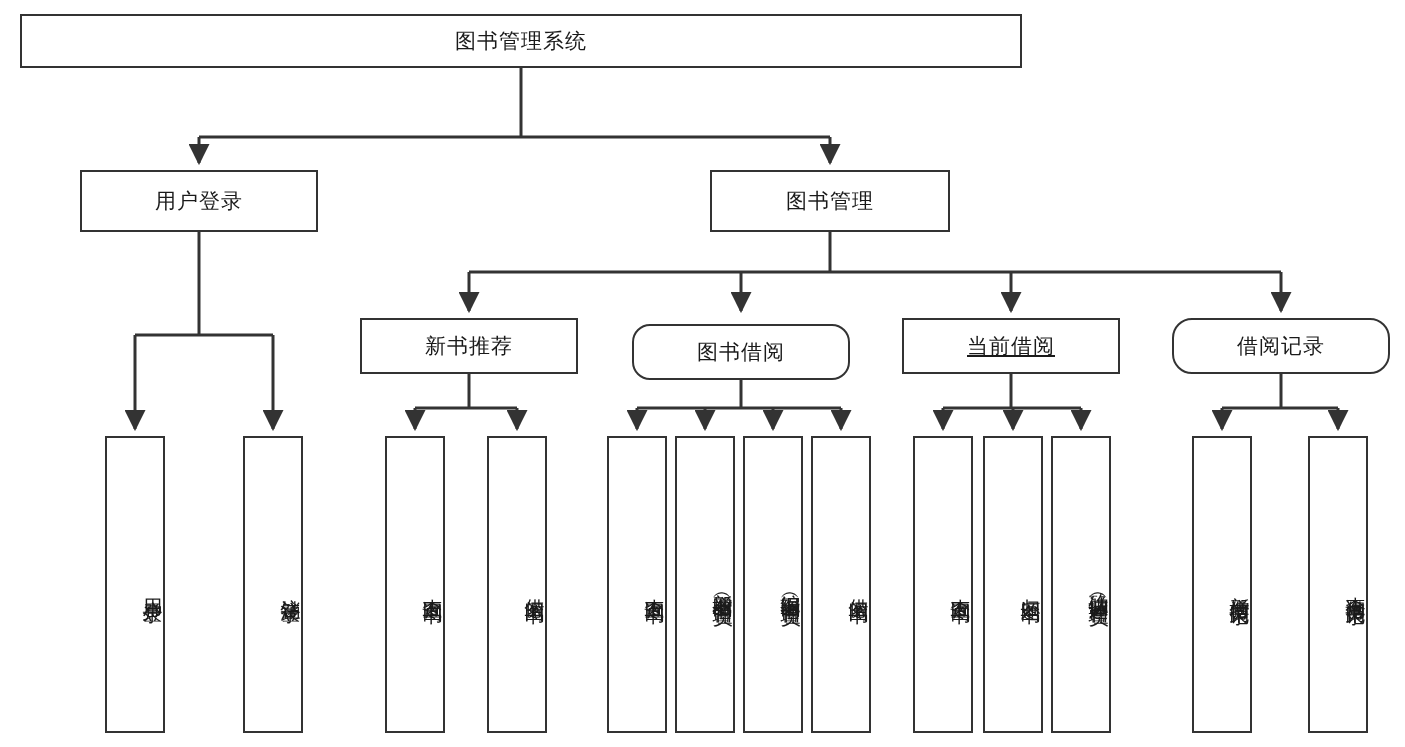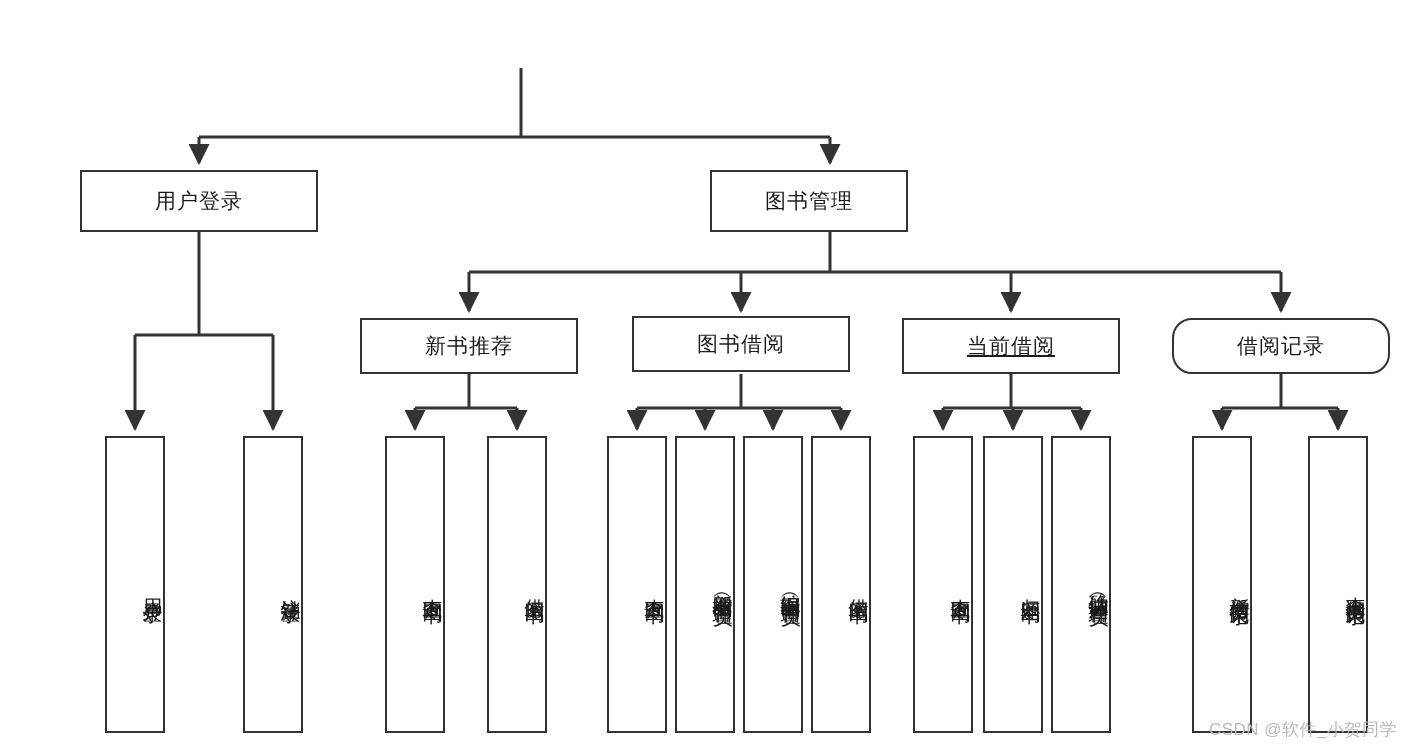--- a/index.html
+++ b/index.html
@@ -115,32 +115,35 @@
       <path d="M 1013 408 L 1013 429" marker-end="url(#arrow)"></path>
       <path d="M 1081 408 L 1081 429" marker-end="url(#arrow)"></path>
 
       <path d="M 1281 374 L 1281 408"></path>
       <path d="M 1222 408 L 1338 408"></path>
       <path d="M 1222 408 L 1222 429" marker-end="url(#arrow)"></path>
       <path d="M 1338 408 L 1338 429" marker-end="url(#arrow)"></path>
     </g>
   </svg>
 
+  <div class="node horiz title-node" style="left:20px; top:14px; width:1002px; height:54px;">
+    <span>图书管理系统</span>
+  </div>
 
   <div class="node horiz" style="left:80px; top:170px; width:238px; height:62px;">
     <span>用户登录</span>
   </div>
-  <div class="node horiz" style="left:710px; top:170px; width:198px; height:62px;">
+  <div class="node horiz" style="left:710px; top:170px; width:240px; height:62px;">
     <span>图书管理</span>
   </div>
 
   <div class="node horiz" style="left:360px; top:318px; width:218px; height:56px;font-family:Liberation Serif, serif;">
     <span>新书推荐</span>
   </div>
-  <div class="node horiz" style="left:632px; top:316px; width:218px; height:56px;">
+  <div class="node horiz" style="left:632px; top:324px; width:218px; height:56px;border-radius:18px;">
     <span>图书借阅</span>
   </div>
   <div class="node horiz" style="left:902px; top:318px; width:218px; height:56px;text-decoration:underline;">
     <span>当前借阅</span>
   </div>
   <div class="node horiz" style="left:1172px; top:318px; width:218px; height:56px;border-radius:20px;">
     <span>借阅记录</span>
   </div>
 
   <div class="node vert" style="left:105px; top:436px; width:60px; height:297px;">
@@ -180,15 +183,14 @@
     <span class="vlabel">确认归还（管理员）</span>
   </div>
 
   <div class="node vert" style="left:1192px; top:436px; width:60px; height:297px;">
     <span class="vlabel">新增借阅记录</span>
   </div>
   <div class="node vert" style="left:1308px; top:436px; width:60px; height:297px;">
     <span class="vlabel">查询借阅记录</span>
   </div>
 
-  <div class="watermark">CSDN @软件_小贺同学</div>
 
 </div>
 
 </body></html>

